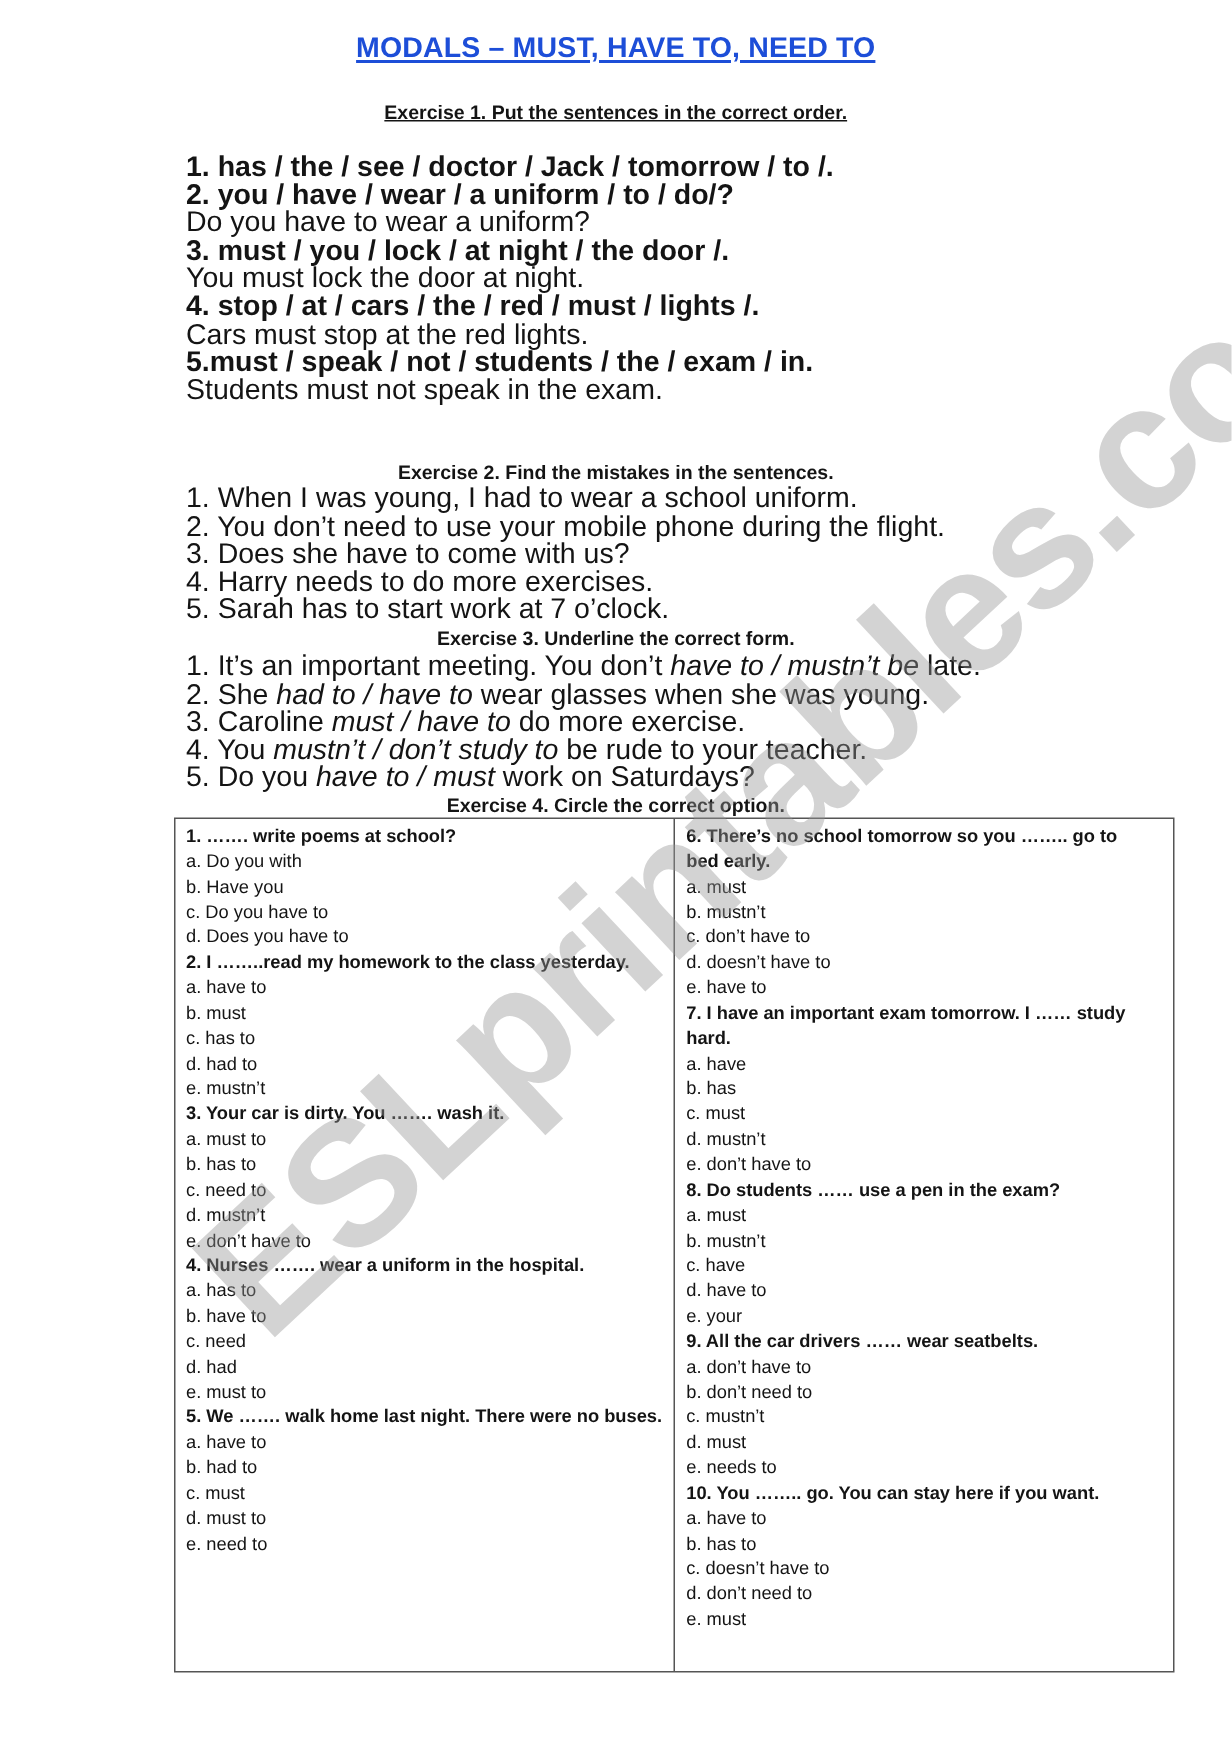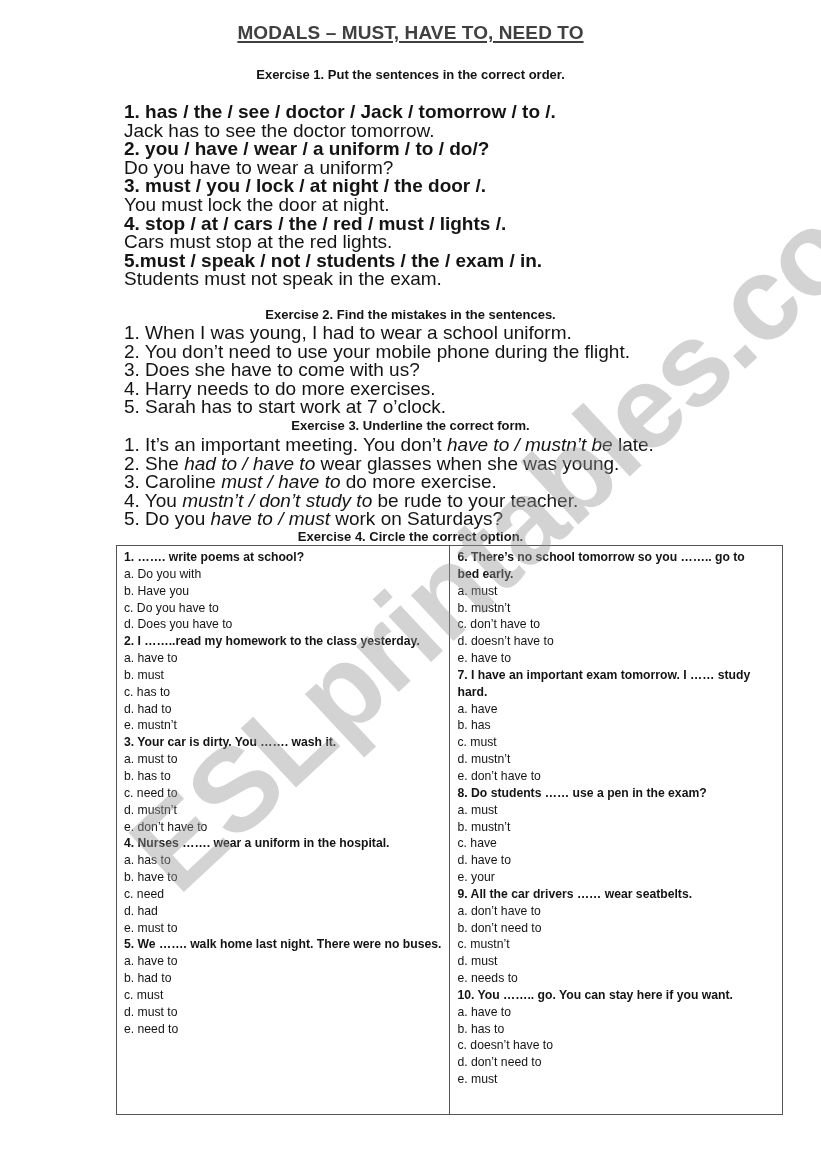--- a/index.html
+++ b/index.html
@@ -21,21 +21,21 @@
       width: 821px;
       height: 1161px;
     }
     .title {
       position: absolute;
       left: 0; top: 22px;
       width: 821px;
       text-align: center;
       font-size: 19px;
       font-weight: bold;
-      color: #404040;
+      color: #1d4ed8;
       text-decoration: underline;
       text-decoration-thickness: 2px;
       text-underline-offset: 2px;
       letter-spacing: 0.1px;
     }
     .ex-heading {
       position: absolute;
       left: 0;
       width: 821px;
       text-align: center;
@@ -98,24 +98,23 @@
       z-index: 5;
     }
   </style>
 </head>
 <body>
 
 <div class="page">
 
   <div class="title">MODALS – MUST, HAVE TO, NEED TO</div>
 
-  <div class="ex-heading" style="top:66px;">Exercise 1. Put the sentences in the correct order.</div>
+  <div class="ex-heading" style="top:66px;text-decoration:underline;">Exercise 1. Put the sentences in the correct order.</div>
   <div class="block" style="top:103px;">
     <div class="line bold">1. has / the / see / doctor / Jack / tomorrow / to /.</div>
-    <div class="line">Jack has to see the doctor tomorrow.</div>
     <div class="line bold">2. you / have / wear / a uniform / to / do/?</div>
     <div class="line">Do you have to wear a uniform?</div>
     <div class="line bold">3. must / you / lock / at night / the door /.</div>
     <div class="line">You must lock the door at night.</div>
     <div class="line bold">4. stop / at / cars / the / red / must / lights /.</div>
     <div class="line">Cars must stop at the red lights.</div>
     <div class="line bold">5.must / speak / not / students / the / exam / in.</div>
     <div class="line">Students must not speak in the exam.</div>
   </div>
 

